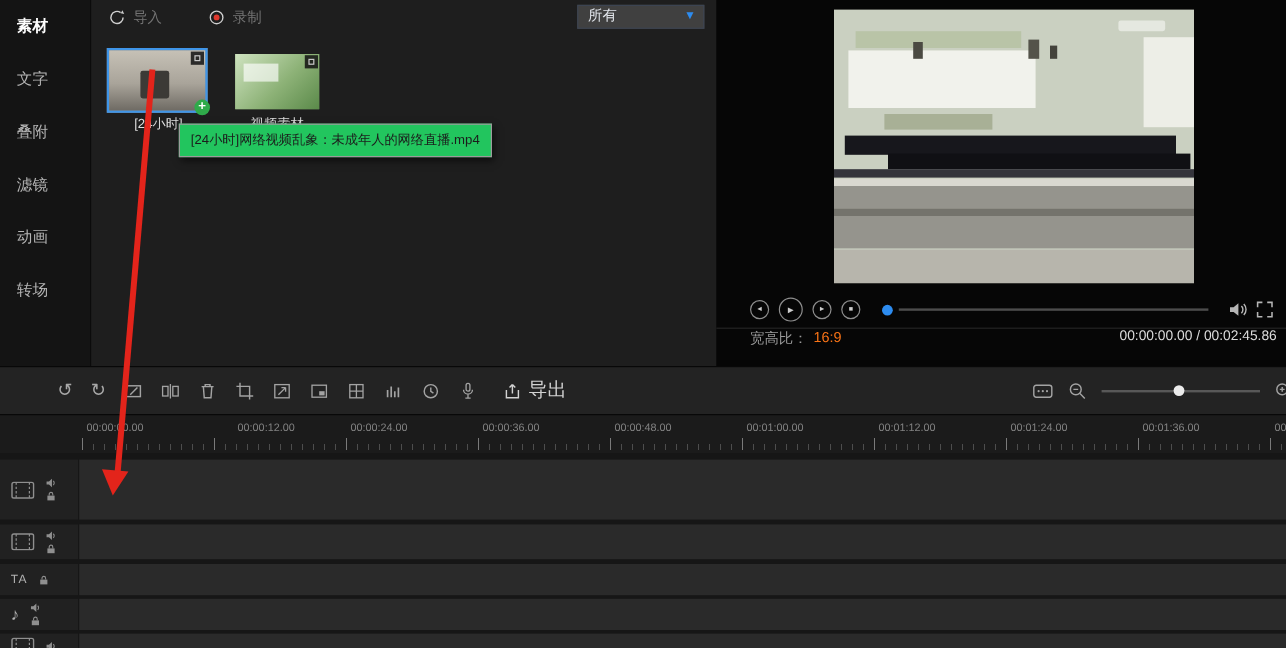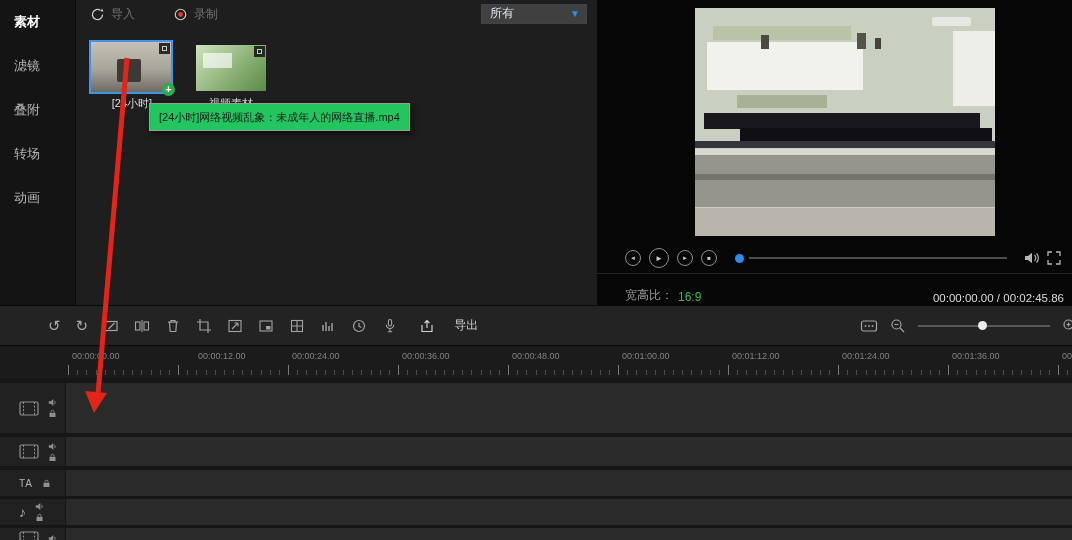--- a/index.html
+++ b/index.html
@@ -39,64 +39,65 @@
 .preview{position:absolute;left:597px;top:0;width:475px;height:305px;background:#060606}
 .video{position:absolute;left:98px;top:8px;width:300px;height:228px;background:#cad0c1;overflow:hidden}
 .vf{position:absolute}
 .transport{position:absolute;left:0;right:0;top:243px;height:30px;display:flex;align-items:center;padding:0 10px 0 28px}
 .circ{border:1px solid #8e8e8e;border-radius:50%;display:flex;align-items:center;justify-content:center;color:#cdcdcd;cursor:pointer;flex:0 0 auto;margin-right:8px}
 .c16{width:16px;height:16px;font-size:6px}
 .c20{width:20px;height:20px;font-size:8px}
 .pdot{width:9px;height:9px;border-radius:50%;background:#2d8cf0;margin-left:10px;flex:0 0 auto;cursor:pointer}
 .pline{flex:1;height:2px;background:#4c4c4c;margin:0 10px 0 5px;cursor:pointer}
 .tr-icon{flex:0 0 auto;margin-left:6px;cursor:pointer}
-.info{position:absolute;left:0;right:0;top:273px;height:31px;border-top:1px solid #242424;display:flex;align-items:flex-end;padding:0 8px 0 28px;font-size:12px;color:#9a9a9a}
-.aspect-val{color:#22c55e;margin-left:5px;cursor:pointer}
+.info{position:absolute;left:0;right:0;top:273px;height:31px;border-top:1px solid #242424;display:flex;align-items:flex-start;padding:0 8px 0 28px;font-size:12px;color:#9a9a9a}
+.aspect-val{color:#f97316;margin-left:5px;cursor:pointer}
 .timecode{margin-left:auto;color:#dcdcdc;font-size:11.5px}
 
 
 .tl-toolbar{position:absolute;left:0;top:305px;width:1072px;height:40px;background:#232323;border-top:1px solid #080808;display:flex;align-items:center;padding-left:48px}
 .tli{width:16px;height:16px;flex:0 0 auto;margin-right:15px;cursor:pointer}
 .tli.txt{width:auto;font-size:15px;color:#a8a8a8;line-height:16px}
-.export{display:flex;align-items:center;gap:19px;margin-left:6px;font-size:12px;color:#d2d2d2;cursor:pointer}
+.export{display:flex;align-items:center;gap:5px;margin-left:6px;font-size:16px;color:#d2d2d2;cursor:pointer}
 .tlb-right{margin-left:auto;display:flex;align-items:center;gap:12px;margin-right:-6px}
 .slider{position:relative;width:132px;height:2px;background:#585858;cursor:pointer}
 .shandle{position:absolute;left:60px;top:-4px;width:9px;height:9px;border-radius:50%;background:#ececec;cursor:pointer}
 
 
 .ruler{position:absolute;left:0;top:345px;width:1072px;height:33px;background:#1b1b1b;border-top:1px solid #080808;overflow:hidden;cursor:pointer}
 .rlabel{position:absolute;top:5px;font-size:9px;color:#828282;white-space:nowrap}
 .ticks-minor{position:absolute;left:68px;right:0;bottom:3px;height:5px;background:repeating-linear-gradient(90deg,#4d4d4d 0 1px,transparent 1px 9.167px)}
 .ticks-major{position:absolute;left:68px;right:0;bottom:3px;height:10px;background:repeating-linear-gradient(90deg,#7a7a7a 0 1px,transparent 1px 110px)}
 
 
 .tracks{position:absolute;left:0;top:378px;width:1072px;height:162px;background:#161616}
 .trow{position:absolute;left:0;right:0}
 .t1{top:5px;height:50px}.t2{top:59px;height:29px}.t3{top:92px;height:26px}.t4{top:121px;height:26px}.t5{top:150px;height:20px}
-.thead{position:absolute;left:0;top:0;bottom:0;width:65px;background:#212121;display:flex;align-items:center;padding-left:19px}
+.thead{position:absolute;left:0;top:0;bottom:0;width:65px;background:#212121;display:flex;align-items:center;padding-left:9px}
 .lane{position:absolute;left:66px;right:0;top:0;bottom:0;background:#2a2a2a;cursor:pointer}
 .minis{display:flex;flex-direction:column;gap:2px;margin-left:9px}
 .ta{font-size:10px;color:#b2b2b2;letter-spacing:1px}
 .note{font-size:14px;color:#b2b2b2}
 
 
 .arrow-ov{position:absolute;left:0;top:0;z-index:60;pointer-events:none}
 svg.ic{display:block}
 </style>
 </head>
 <body>
 
 <div class="app">
 
   <aside class="sidebar">
     <div class="side-item active">素材</div>
+    <div class="side-item">文字</div>
+    <div class="side-item">叠附</div>
     <div class="side-item">滤镜</div>
-    <div class="side-item">叠附</div>
+    <div class="side-item">动画</div>
     <div class="side-item">转场</div>
-    <div class="side-item">动画</div>
   </aside>
 
   <section class="media">
     <div class="media-toolbar">
       <div class="mt-btn">
         <svg class="ic" width="15" height="15" viewBox="0 0 16 16">
           <path d="M13.4 8a5.4 5.4 0 1 1-2.2-4.3" stroke="#cfcfcf" stroke-width="1.3" fill="none"></path>
           <path d="M12.8 1.6 11.3 4.4 14.4 4.9 Z" fill="#cfcfcf"></path>
         </svg>
         <span>导入</span>

